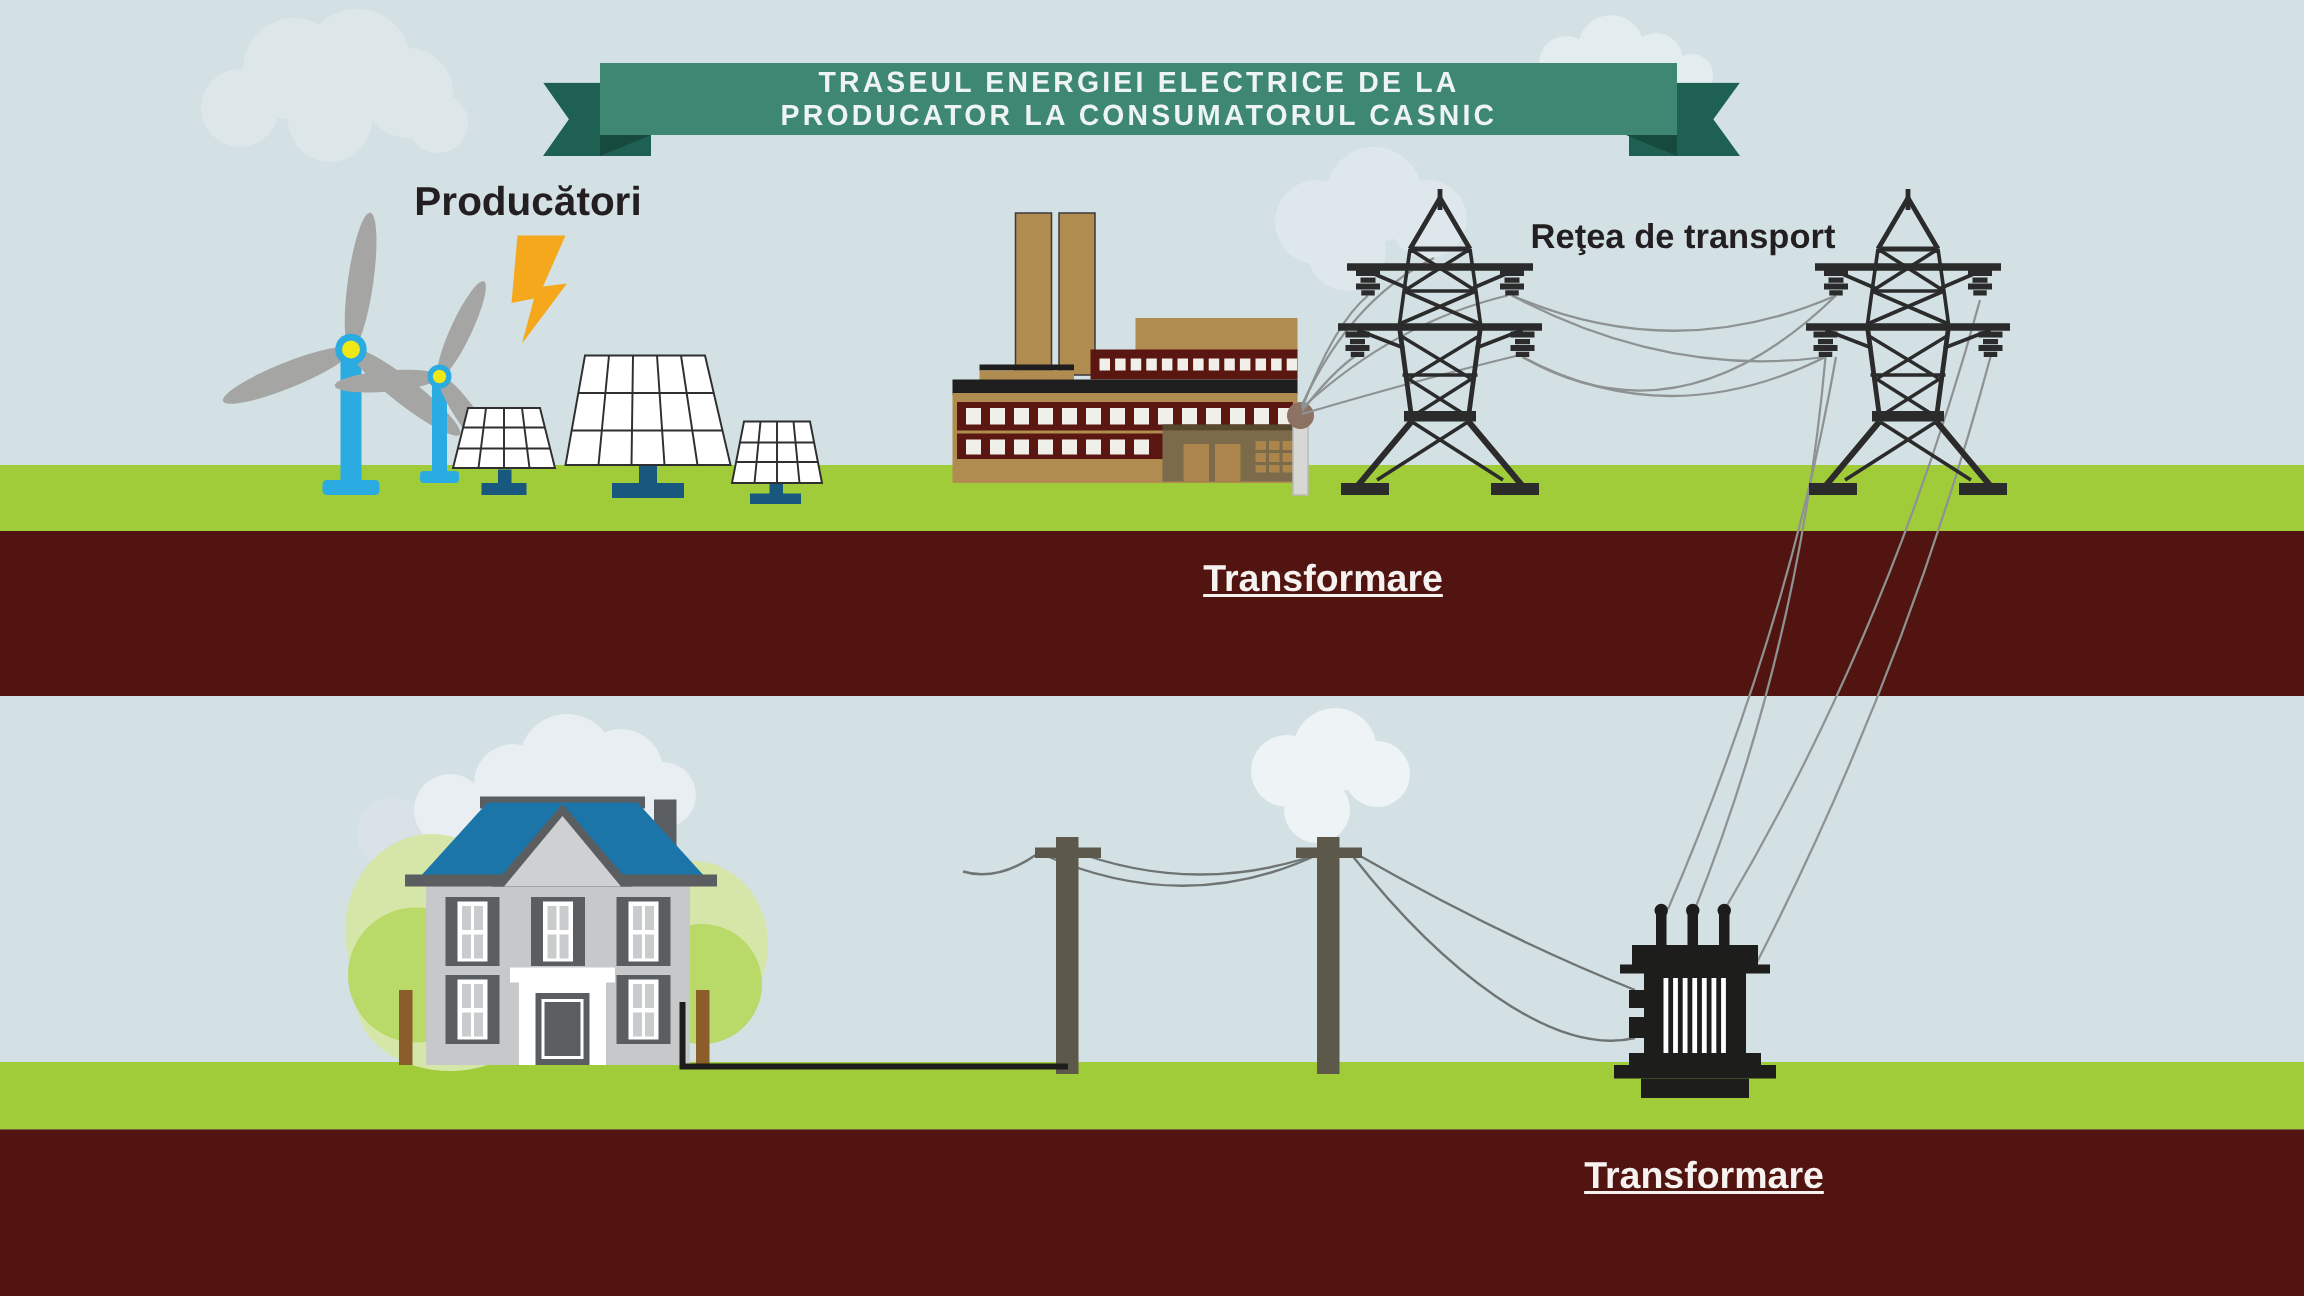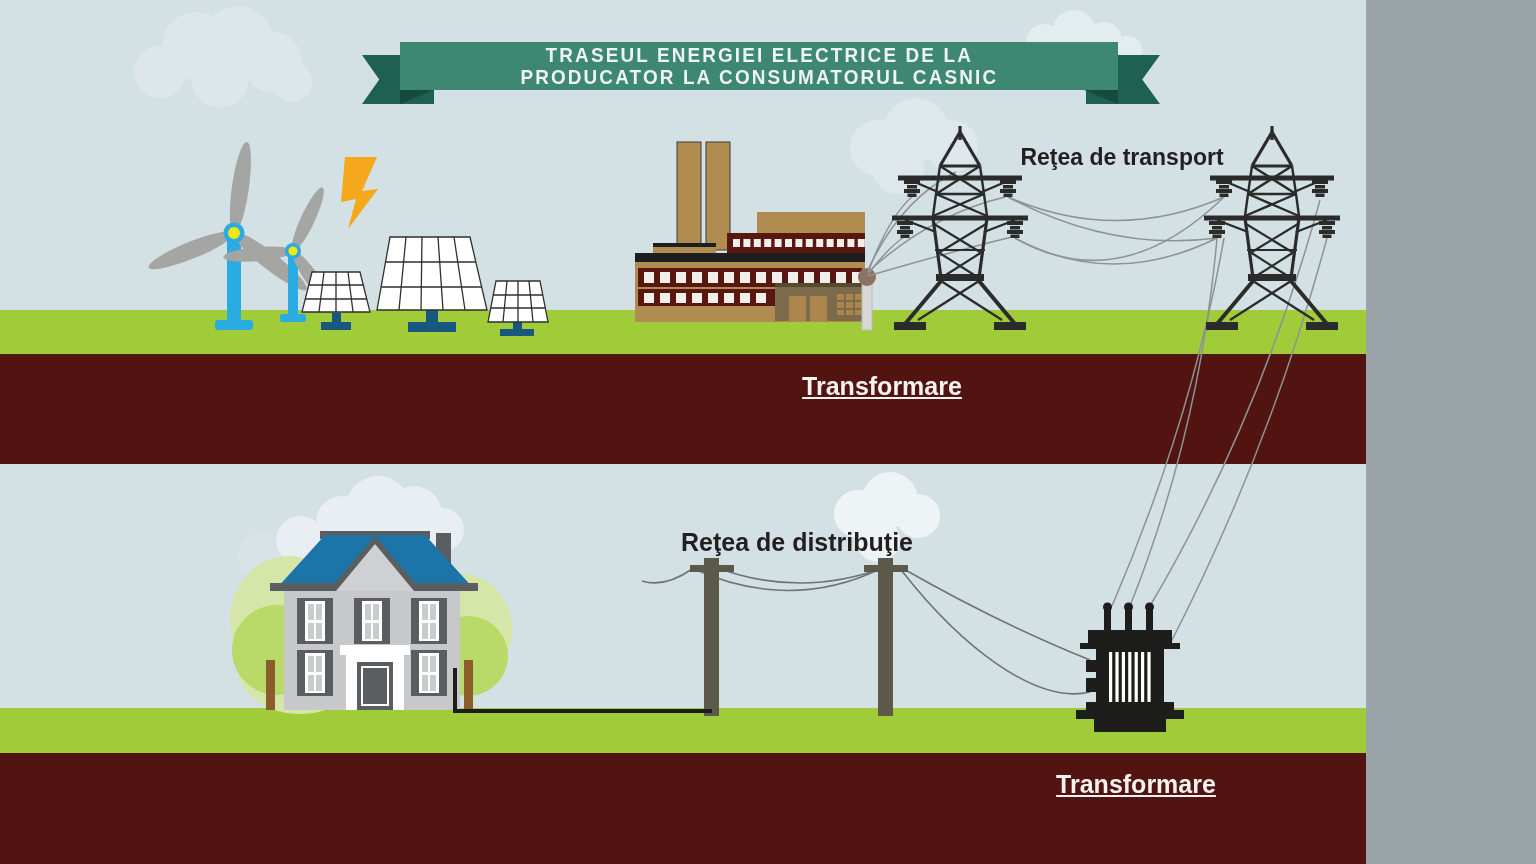--- a/index.html
+++ b/index.html
@@ -1,16 +1,16 @@
 <!DOCTYPE html>
 <html><head>
 <meta charset="utf-8">
 <style>
   html,body{margin:0;padding:0;background:#9aa4a8;}
-  .stage{position:relative;width:1366px;height:864px;overflow:hidden;
+  .stage{position:relative;width:1536px;height:864px;overflow:hidden;
          font-family:"Liberation Sans",sans-serif;}
   .abs{position:absolute;}
   
   .sky-upper   {left:0;top:0;   width:1536px;height:310px;background:#d3e0e4;}
   .grass-upper {left:0;top:310px;width:1536px;height:44px; background:#a0cc3a;}
   .band-upper  {left:0;top:354px;width:1536px;height:110px;background:#511410;}
   .sky-lower   {left:0;top:464px;width:1536px;height:244px;background:#d3e0e4;}
   .grass-lower {left:0;top:708px;width:1536px;height:45px; background:#a0cc3a;}
   .band-lower  {left:0;top:753px;width:1536px;height:111px;background:#511410;}
   svg.scene{position:absolute;left:0;top:0;}
@@ -339,18 +339,18 @@
 
   <div class="abs banner-tail left"></div>
   <div class="abs banner-tail right"></div>
   <div class="abs banner-fold left"></div>
   <div class="abs banner-fold right"></div>
   <div class="abs banner-band">
     <div class="banner-line">TRASEUL ENERGIEI ELECTRICE DE LA</div>
     <div class="banner-line">PRODUCATOR LA CONSUMATORUL CASNIC</div>
   </div>
 
+  <div class="abs lbl" style="left:237px;top:119px;width:230px;font-size:27px;">Producători</div>
   <div class="abs lbl" style="left:987px;top:144px;width:270px;font-size:23px;">Reţea de transport</div>
   <div class="abs lbl white" style="left:757px;top:372px;width:250px;font-size:25px;">Transformare</div>
-  <div class="abs lbl" style="left:657px;top:528px;width:280px;font-size:25px;">Reţea de distribuţie</div>
   <div class="abs lbl white" style="left:1006px;top:770px;width:260px;font-size:25px;">Transformare</div>
 
 </div>
 
 </body></html>

